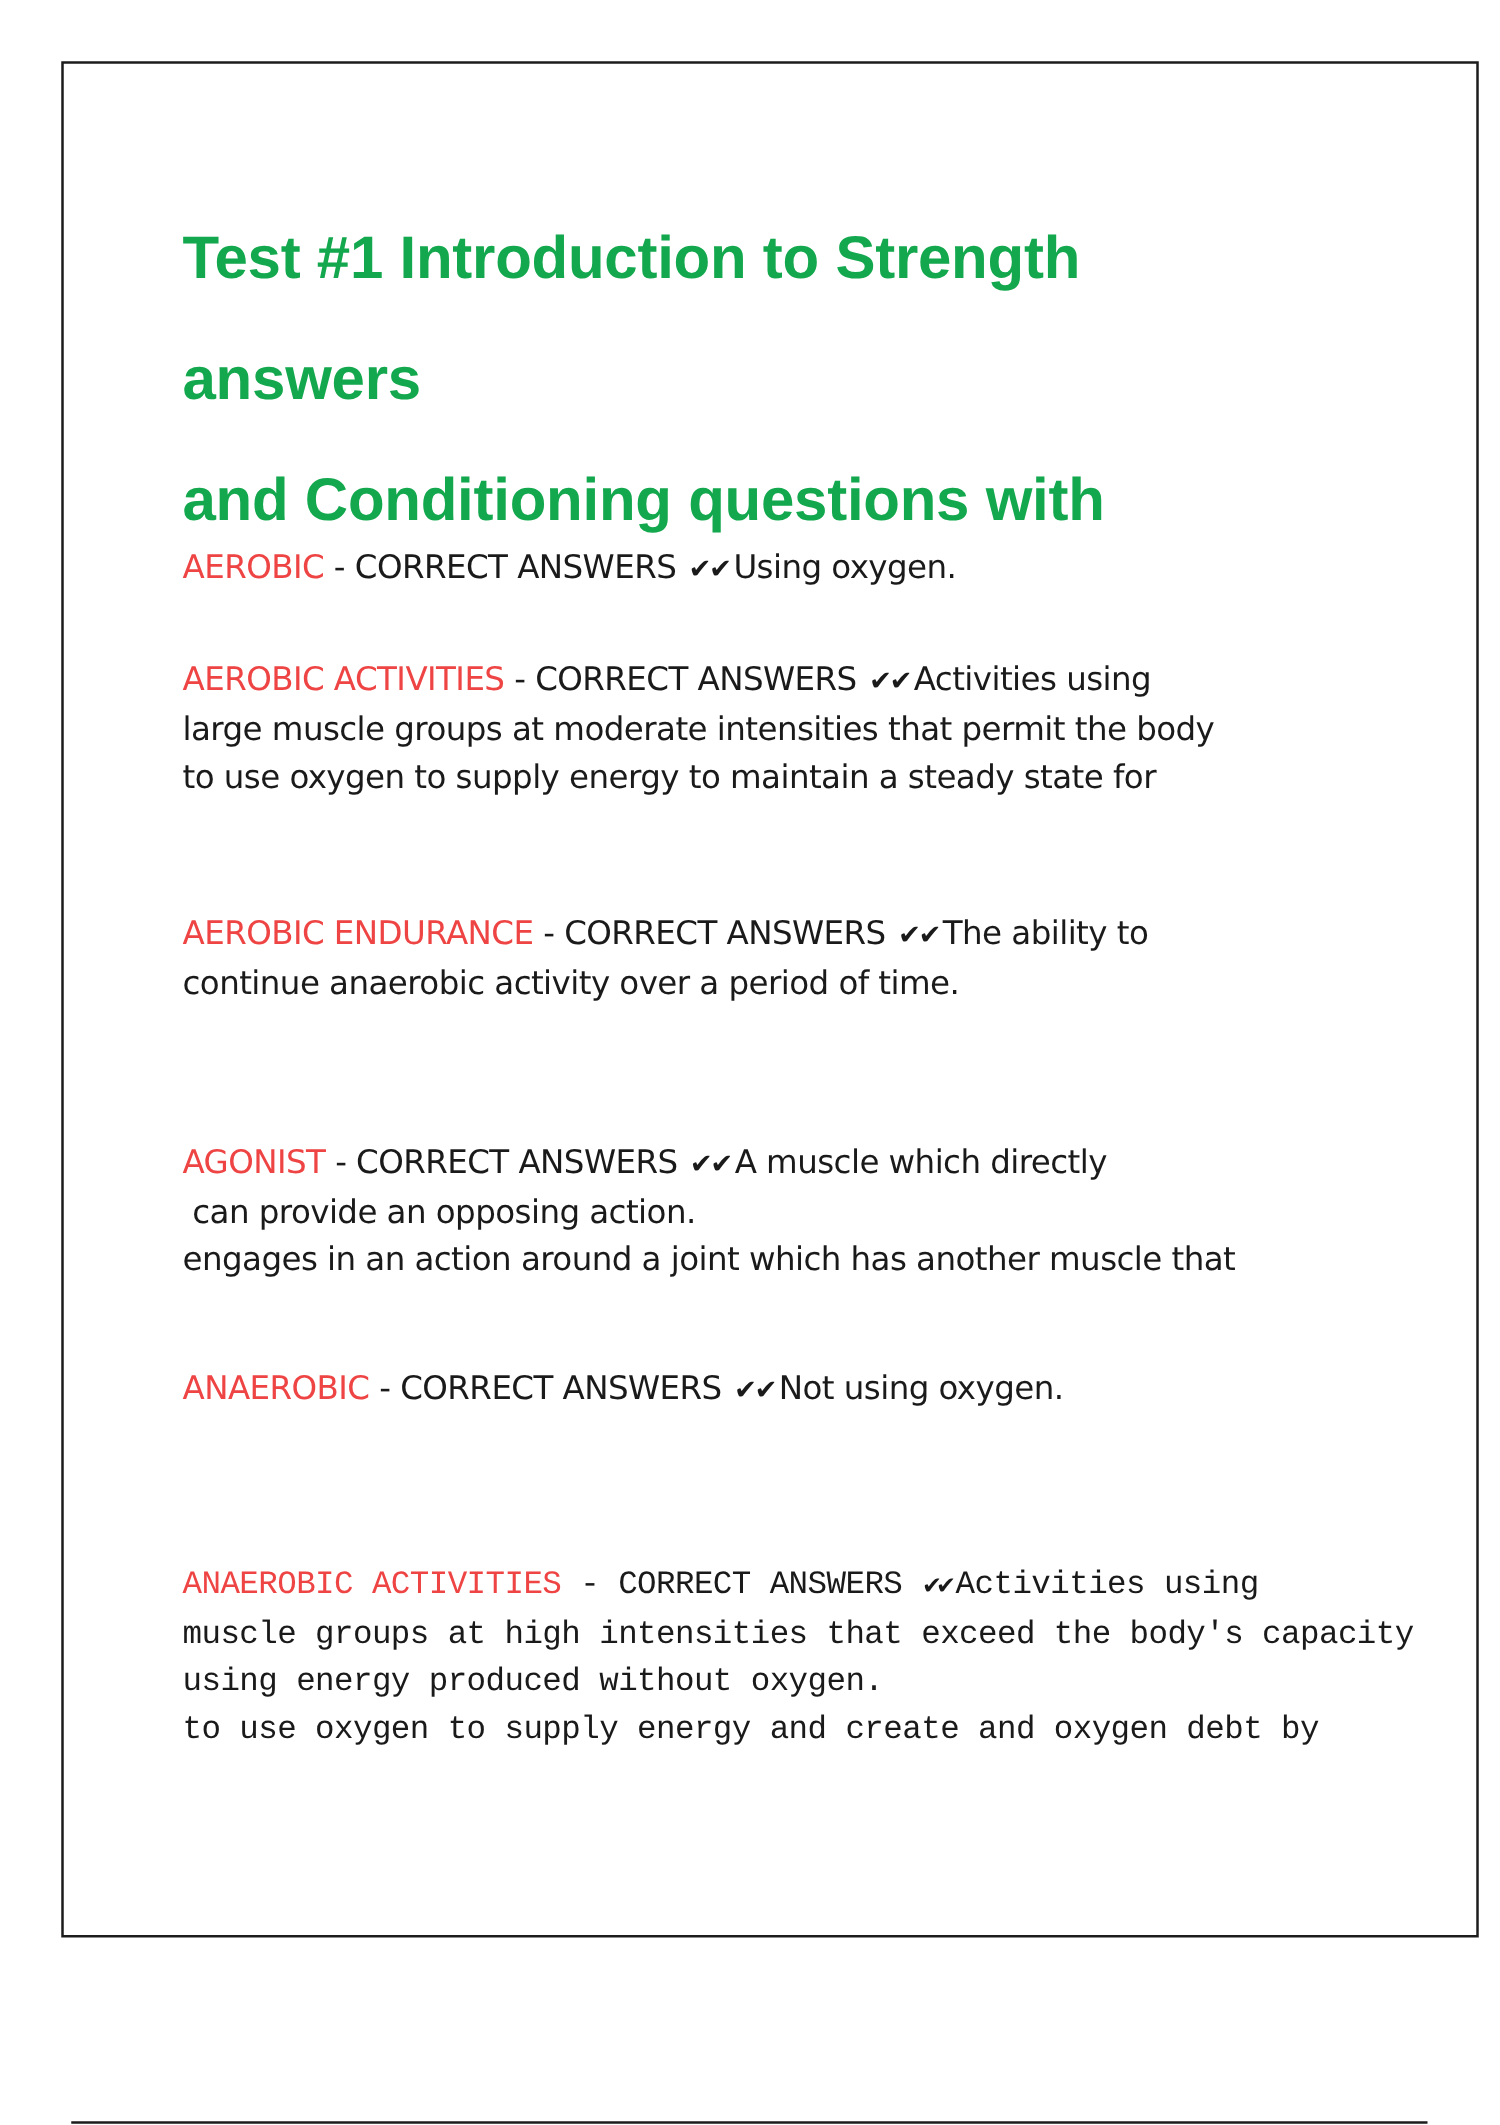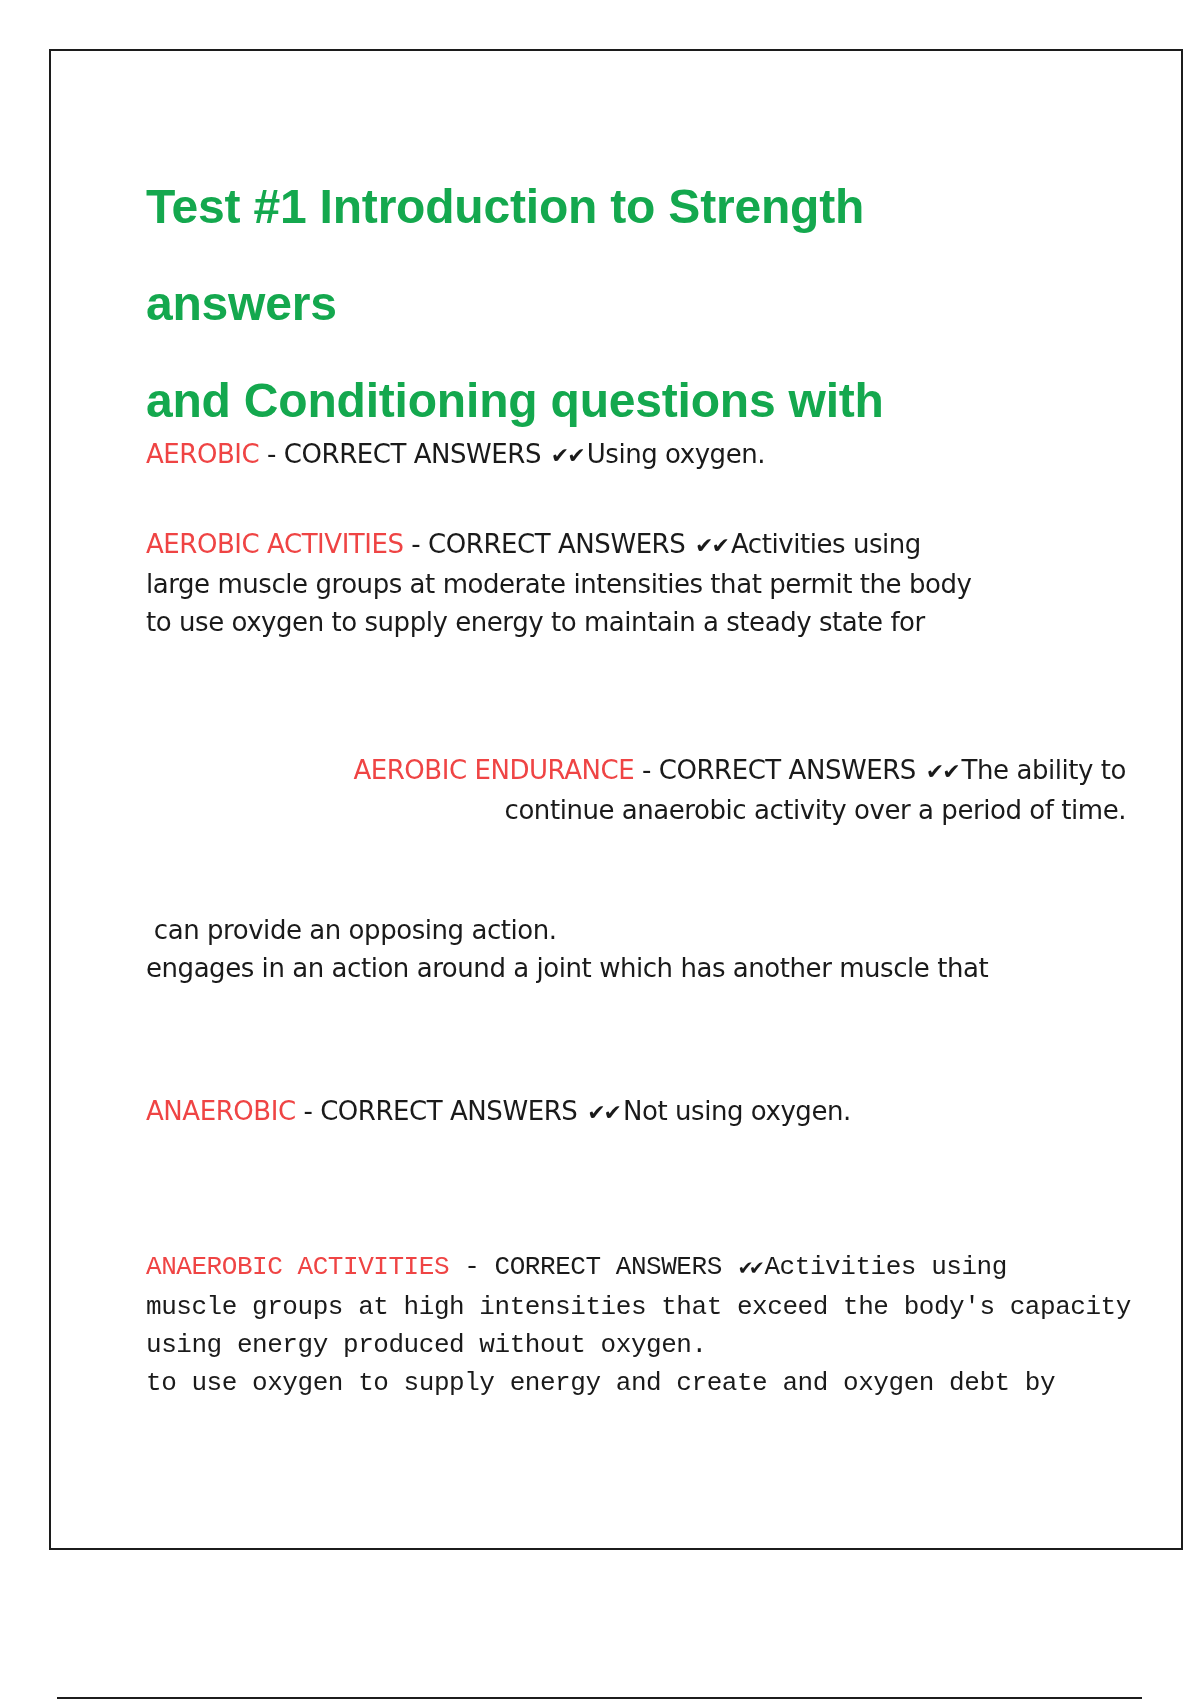--- a/index.html
+++ b/index.html
@@ -88,26 +88,27 @@
 <p class="entry" style="top:435px;">
   <span class="line"><span class="term">AEROBIC</span><span> - CORRECT ANSWERS </span><span class="check">✔✔</span><span>Using oxygen.</span></span>
 </p>
 
 <p class="entry" style="top:525px;">
   <span class="line"><span class="term">AEROBIC ACTIVITIES</span><span> - CORRECT ANSWERS </span><span class="check">✔✔</span><span>Activities using</span></span>
   <span class="line">large muscle groups at moderate intensities that permit the body</span>
   <span class="line">to use oxygen to supply energy to maintain a steady state for</span>
 </p>
 
-<p class="entry" style="top:751px;text-align:right;">
+<p class="entry" style="top:728px;">
   <span class="line"><span class="term">AEROBIC ENDURANCE</span><span> - CORRECT ANSWERS </span><span class="check">✔✔</span><span>The ability to</span></span>
   <span class="line">continue anaerobic activity over a period of time.</span>
 </p>
 
 <p class="entry" style="top:911px;">
+  <span class="line"><span class="term">AGONIST</span><span> - CORRECT ANSWERS </span><span class="check">✔✔</span><span>A muscle which directly</span></span>
   <span class="line"> can provide an opposing action.</span>
   <span class="line">engages in an action around a joint which has another muscle that</span>
 </p>
 
 <p class="entry" style="top:1092px;">
   <span class="line"><span class="term">ANAEROBIC</span><span> - CORRECT ANSWERS </span><span class="check">✔✔</span><span>Not using oxygen.</span></span>
 </p>
 
 <p class="entry" style="top:1248px;font-family:Liberation Mono, monospace;">
   <span class="line"><span class="term">ANAEROBIC ACTIVITIES</span><span> - CORRECT ANSWERS </span><span class="check">✔✔</span><span>Activities using</span></span>

